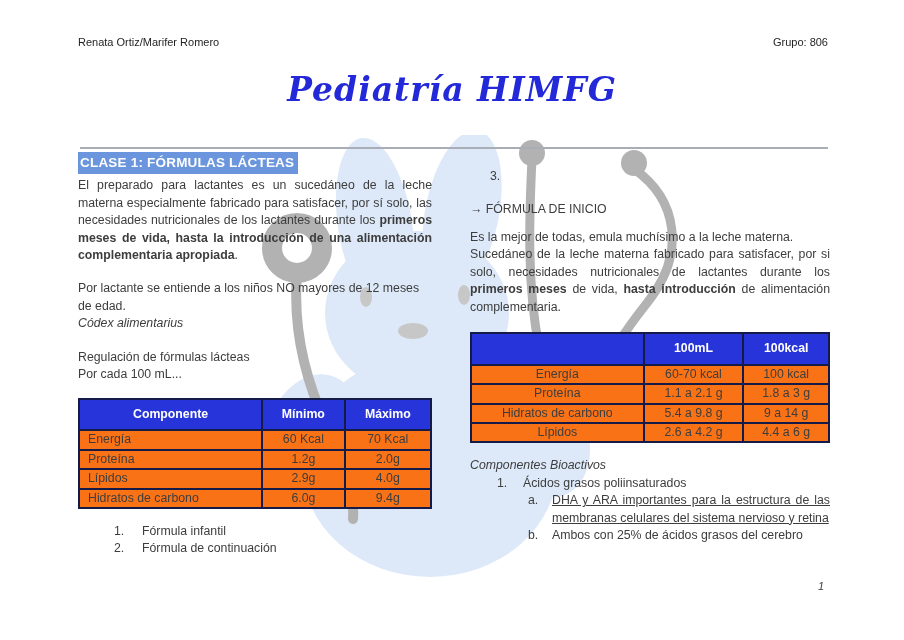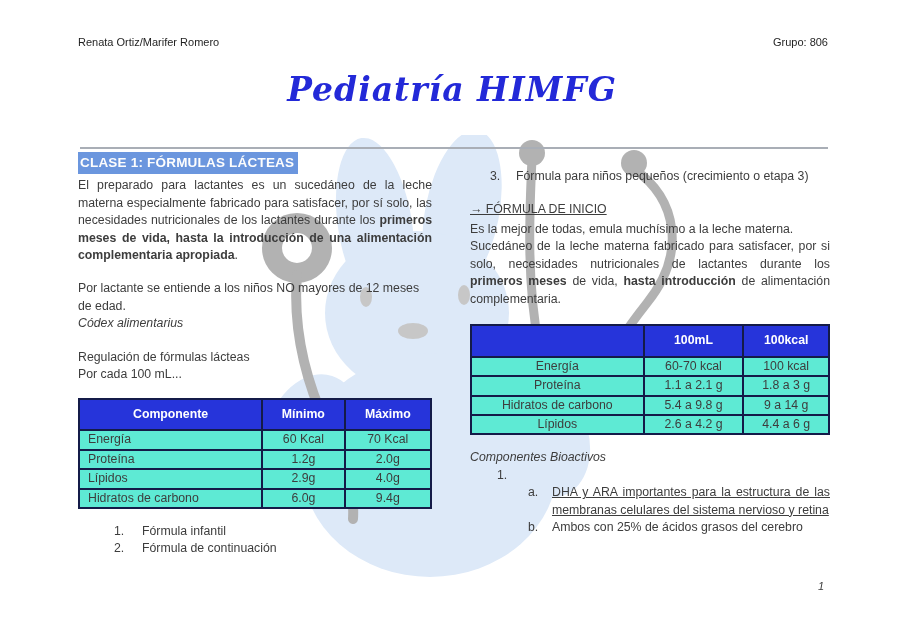--- a/index.html
+++ b/index.html
@@ -52,36 +52,36 @@
   .highlight {
     display:inline-block;
     background:#6b96de; color:#fdfdfd;
     font-weight:bold; font-size:13.5px;
     padding:1px 4px 2px 2px; letter-spacing:.2px;
     margin-bottom:3px;
   }
   .just { text-align:justify; }
   .b { font-weight:bold; }
   .i { font-style:italic; }
-  .u-head { text-decoration:underline; color:#3d3d3d; margin-bottom:2px; }
+  .u-head { color:#3d3d3d; margin-bottom:10px; }
   .gap16 { height:16px; } .gap14 { height:14px; }
 
   
   .li { display:flex; }
   .li .num { flex:0 0 auto; }
   .list-types .num   { margin-left:36px; width:28px; }
   .item3 .num        { margin-left:20px; width:26px; }
   .bio-l1 .num       { margin-left:27px; width:26px; }
   .bio-l2 .num       { margin-left:58px; width:24px; }
   .bio-l2 .txt.just  { flex:1 1 auto;text-decoration:underline; }
 
   
   table {
     border-collapse:collapse; width:100%;
-    background:#5eead4;
+    background:#f97316;
     border:2px solid #a21caf;
   }
   th, td {
     border:2px solid #141b48;
     font-size:12.3px;
     padding:0 6px;
     text-align:center;
   }
   th {
     background:#2634da; color:#ffffff;
@@ -190,21 +190,20 @@
     <div class="li list-types">
       <span class="num">2.</span>
       <span class="txt">Fórmula de continuación</span>
     </div>
   </div>
 
   <div class="col col-right">
 
     <div class="li item3">
       <span class="num">3.</span>
-      <span class="txt">Fórmula para niños pequeños (crecimiento o etapa 3)</span>
     </div>
 
     <div class="gap16"></div>
     <p class="u-head">→ FÓRMULA DE INICIO</p>
     <p>Es la mejor de todas, emula muchísimo a la leche materna.</p>
     <p class="just"><span>Sucedáneo de la leche materna fabricado para satisfacer, por si solo, necesidades nutricionales de lactantes durante los </span><span class="b">primeros meses</span><span> de vida, </span><span class="b">hasta introducción</span><span> de alimentación complementaria.</span></p>
 
     <div class="gap16"></div>
     <table>
       <thead>
@@ -235,20 +234,21 @@
           <td>2.6 a 4.2 g</td>
           <td>4.4 a 6 g</td>
         </tr>
       </tbody>
     </table>
 
     <div class="gap14"></div>
     <p class="i">Componentes Bioactivos</p>
     <div class="li bio-l1">
       <span class="num">1.</span>
+      <span class="txt">Ácidos grasos poliinsaturados</span>
     </div>
     <div class="li bio-l2">
       <span class="num">a.</span>
       <span class="txt just">DHA y ARA importantes para la estructura de las membranas celulares del sistema nervioso y retina</span>
     </div>
     <div class="li bio-l2">
       <span class="num">b.</span>
       <span class="txt">Ambos con 25% de ácidos grasos del cerebro</span>
     </div>
   </div>

